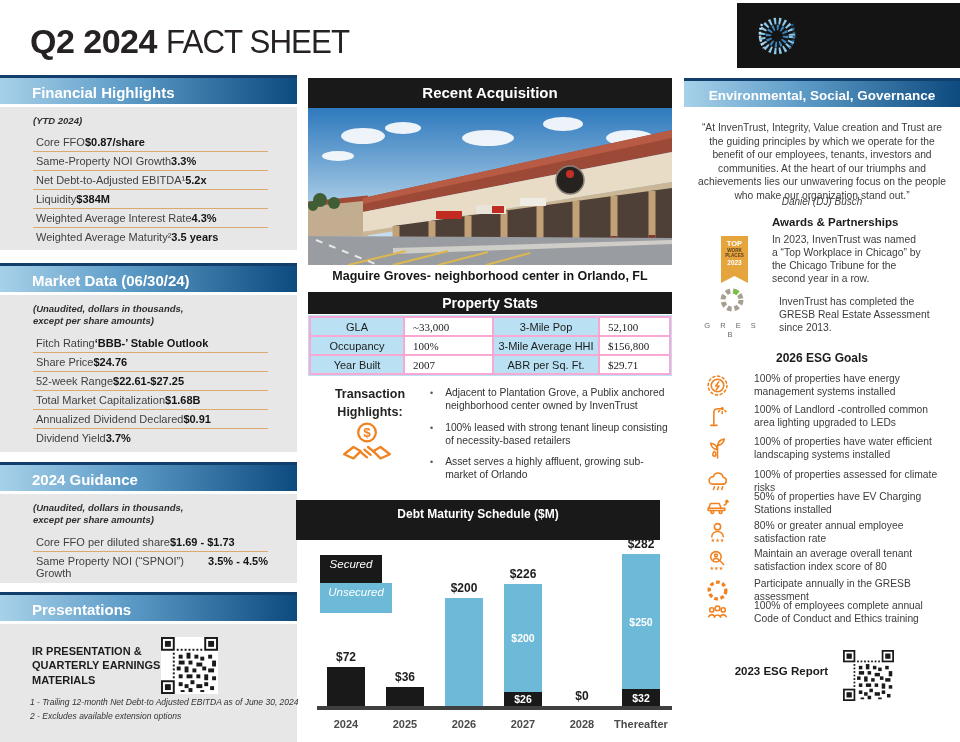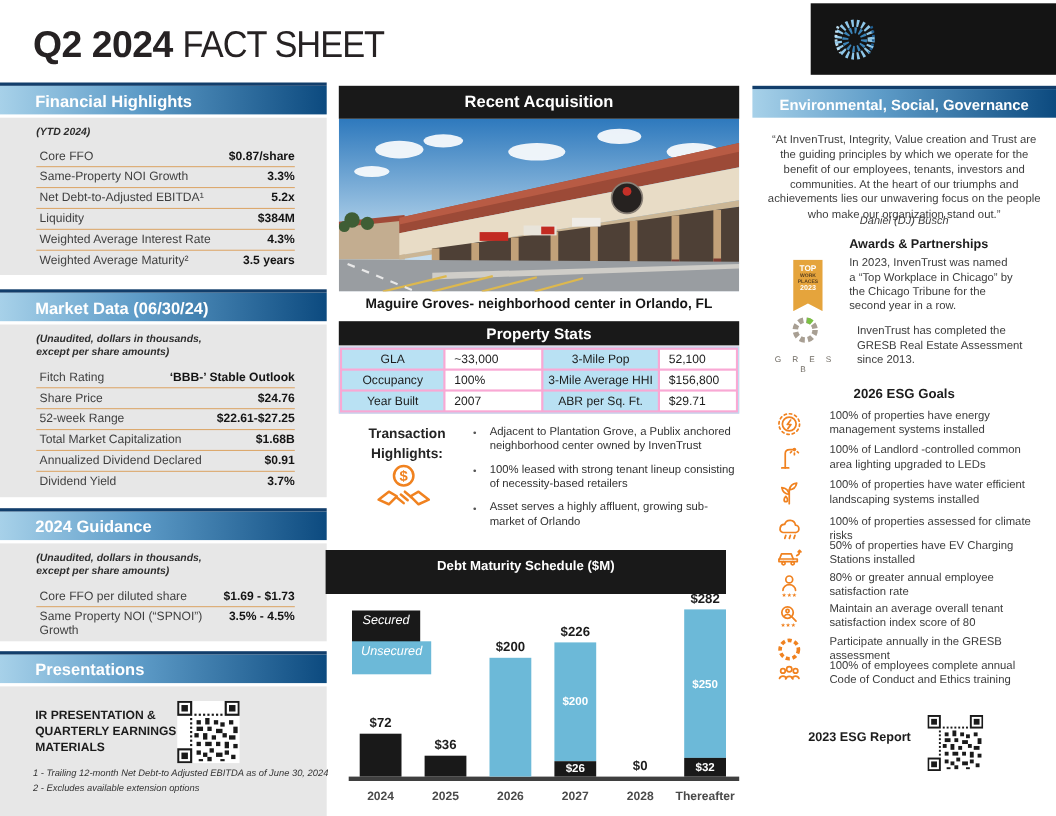--- a/index.html
+++ b/index.html
@@ -19,36 +19,36 @@
   
   .grad-bar{position:absolute;left:0;width:297px;height:29px;border-top:3px solid #123e6b;
             background:linear-gradient(90deg,#a7d1e9 0%,#5e9cc8 42%,#0c4a7f 100%);
             color:#fff;font-weight:bold;font-size:15px;line-height:29px;padding-left:32px;box-sizing:border-box;}
   .black-bar{position:absolute;background:#191919;color:#fff;font-weight:bold;text-align:center;}
 
   
   .gray-box{position:absolute;left:0;width:297px;background:#e7e7e7;box-sizing:border-box;padding:8px 29px 0 33px;}
   .note{font-style:italic;font-weight:bold;color:#2e2e2e;font-size:9.5px;line-height:1.3;}
   .rows{list-style:none;margin:6px 0 0 0;padding:0;}
-  .rows li{display:flex;justify-content:space-between;align-items:baseline;padding:3px 0;}
+  .rows li{display:flex;align-items:baseline;padding:3px 0;}
   .rows li + li{border-top:1px solid #dca96e;}
   .rows .lbl{color:#3f3f3f;font-size:11px;padding-left:3px;}
   .rows .val{color:#141414;font-size:11px;font-weight:bold;white-space:nowrap;}
   .ir-label{position:absolute;left:32px;top:644px;width:130px;font-size:11px;font-weight:bold;line-height:1.3;color:#1c1c1c;}
   .qr{display:block;}
   .footnote{position:absolute;left:30px;font-size:8.5px;font-style:italic;color:#333;}
 
   
   .photo{position:absolute;left:308px;top:108px;width:364px;height:157px;display:block;}
   .caption{position:absolute;left:308px;top:269px;width:364px;text-align:center;font-weight:bold;font-size:12.5px;color:#161616;}
   .stats-wrap{position:absolute;left:308px;top:315px;width:364px;border:1px solid #b9e1f3;box-sizing:border-box;background:#f9a8d4;}
   .stats{width:100%;border-collapse:separate;border-spacing:2px;}
   .stats td{height:15px;font-size:11px;vertical-align:middle;}
   .stats .sl{background:#b9e1f3;text-align:center;color:#1c1c1c;}
-  .stats .sv{background:#fff;padding-left:8px;color:#1c1c1c;}
+  .stats .sv{background:#fff;padding-left:8px;color:#1c1c1c;font-family:Liberation Serif, serif;}
   .tx-title{position:absolute;left:314px;top:385px;width:112px;text-align:center;font-weight:bold;font-size:12.5px;line-height:18px;color:#242424;}
   .tx-icon{position:absolute;left:340px;top:421px;width:54px;height:52px;}
   .bullets{position:absolute;left:430px;top:387px;width:238px;display:flex;flex-direction:column;gap:9px;}
   .bullet{display:flex;gap:12px;font-size:10.3px;color:#333;line-height:1.25;}
   .bullet .dot{color:#555;font-size:9px;line-height:1.4;}
 
   
   .chart-region{position:absolute;left:308px;top:531px;width:364px;height:211px;}
   .axis{position:absolute;left:9px;right:0;bottom:32px;height:4px;background:#3f3f3f;}
   .legend{position:absolute;left:12px;color:#fff;font-style:italic;font-size:11.5px;text-align:center;line-height:18px;height:30px;}

